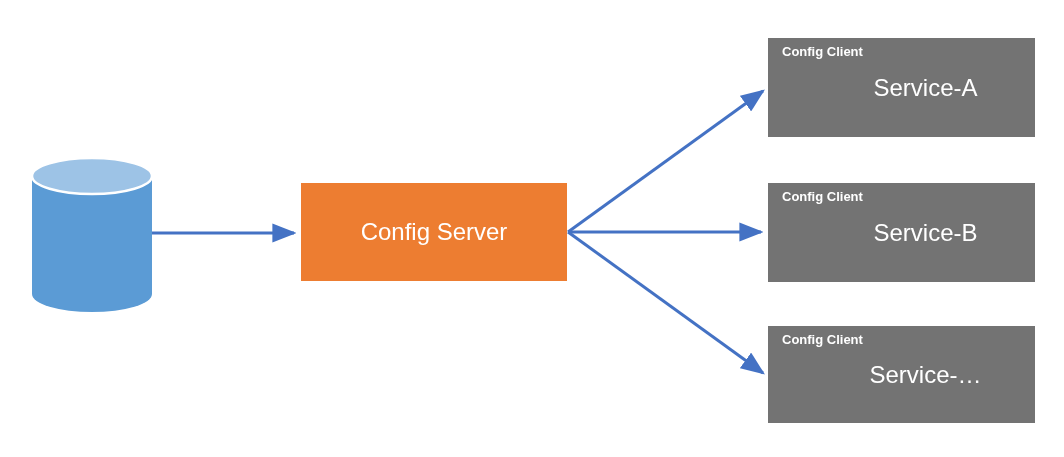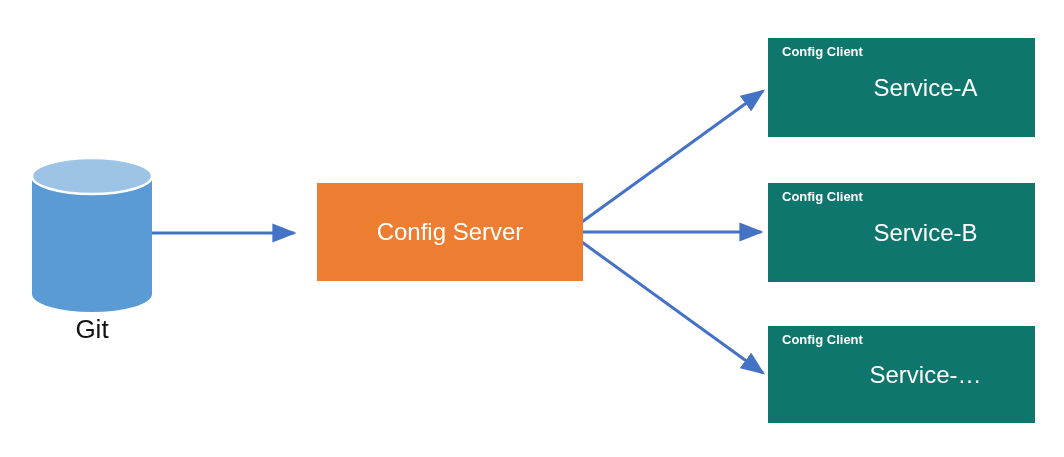--- a/index.html
+++ b/index.html
@@ -34,32 +34,31 @@
   .server-box {
     position: absolute;
     left: 301px;
     top: 183px;
     width: 266px;
     height: 98px;
     background: #ED7D31;
     display: flex;
     align-items: center;
     justify-content: center;
-    margin-left: 16px;
   }
   .server-box .server-label {
     color: #ffffff;
     font-size: 24px;
   }
   .client-box {
     position: absolute;
     left: 768px;
     width: 267px;
     height: 99px;
-    background: #0f766e;
+    background: #737373;
   }
   .client-box.c1 { top: 38px; }
   .client-box.c2 { top: 183px; }
   .client-box.c3 { top: 326px; height: 97px; }
   .client-header {
     position: absolute;
     left: 14px;
     top: 6px;
     color: #ffffff;
     font-size: 13px;
@@ -95,21 +94,20 @@
       <path d="M 32 176 L 32 294 A 60 18 0 0 0 152 294 L 152 176 Z" fill="#5B9BD5"></path>
       <ellipse cx="92" cy="176" rx="60" ry="18" fill="#9DC3E6" stroke="#ffffff" stroke-width="2.5"></ellipse>
     </g>
 
     <line x1="152" y1="233" x2="294" y2="233" stroke="#4472C4" stroke-width="3" marker-end="url(#arrowhead)"></line>
     <line x1="568" y1="232" x2="763" y2="91" stroke="#4472C4" stroke-width="3" marker-end="url(#arrowhead)"></line>
     <line x1="568" y1="232" x2="761" y2="232" stroke="#4472C4" stroke-width="3" marker-end="url(#arrowhead)"></line>
     <line x1="568" y1="232" x2="763" y2="373" stroke="#4472C4" stroke-width="3" marker-end="url(#arrowhead)"></line>
   </svg>
 
-  <div class="git-label">Git</div>
 
   <div class="server-box">
     <span class="server-label">Config Server</span>
   </div>
 
   <div class="client-box c1">
     <div class="client-header">Config Client</div>
     <div class="client-title">Service-A</div>
   </div>
 

